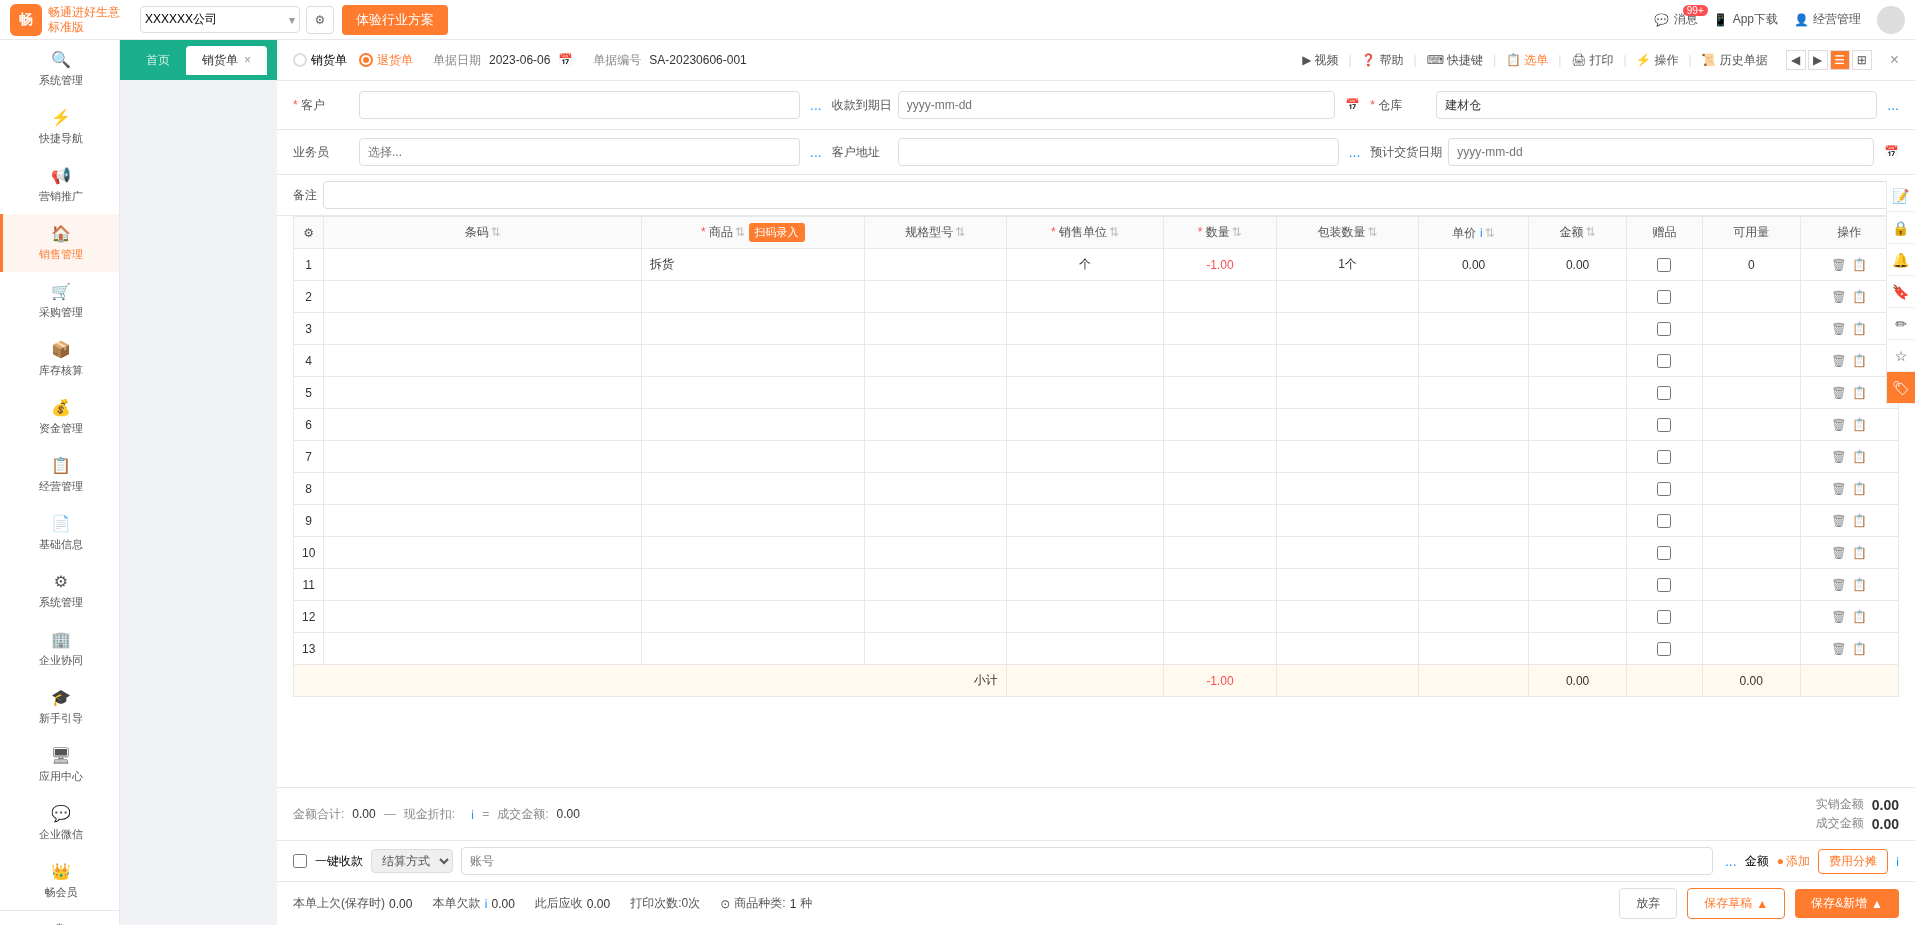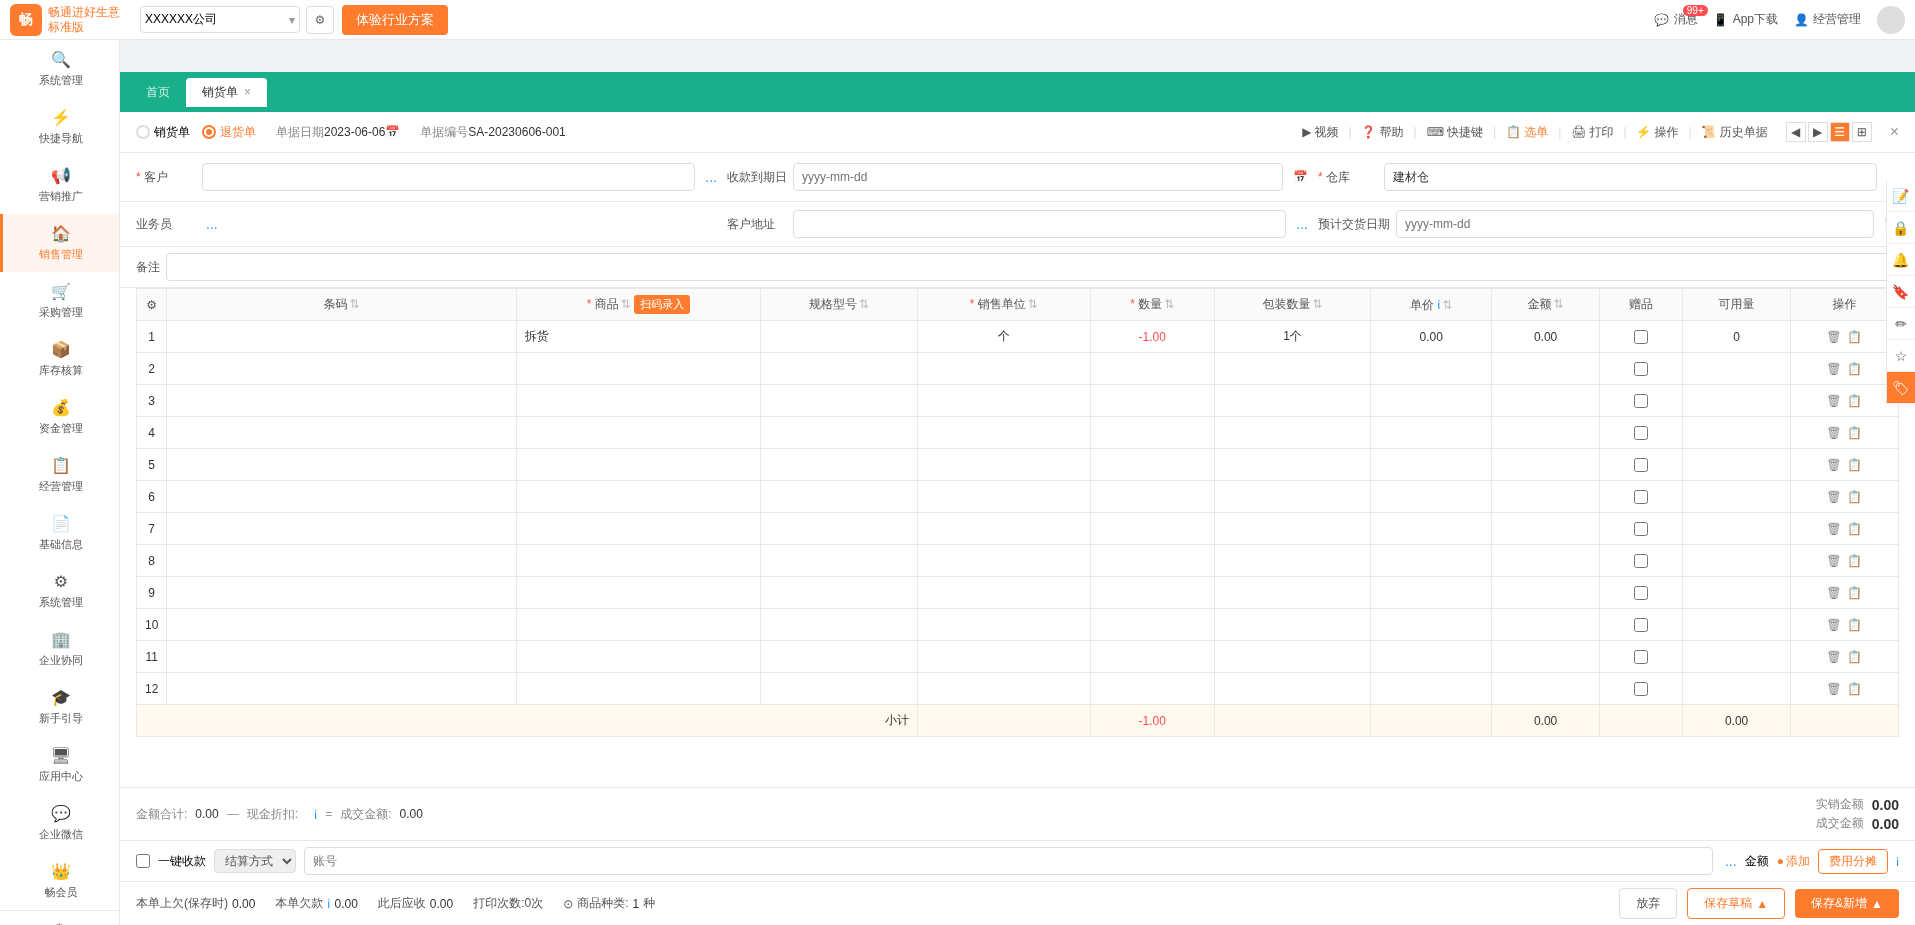--- a/index.html
+++ b/index.html
@@ -24,39 +24,39 @@
     
     .sidebar { width: 120px; background: #fff; border-right: 1px solid #e8e8e8; display: flex; flex-direction: column; flex-shrink: 0; overflow-y: auto; }
     .sidebar-item { display: flex; flex-direction: column; align-items: center; padding: 10px 6px; cursor: pointer; color: #555; gap: 4px; border-left: 3px solid transparent; }
     .sidebar-item.active { background: #fff5f0; color: #ff7b2e; border-left-color: #ff7b2e; }
     .sidebar-icon { font-size: 16px; }
     .sidebar-label { font-size: 11px; text-align: center; }
     .sidebar-bottom { margin-top: auto; border-top: 1px solid #e8e8e8; }
     .sidebar-bottom-item { display: flex; align-items: center; justify-content: center; padding: 10px; cursor: pointer; color: #888; }
 
     
-    .content-area { flex: 1; display: flex; flex-direction: column; overflow: hidden; margin-top: 32px; }
+    .content-area { flex: 1; display: flex; flex-direction: row; overflow: hidden; }
 
     
     .tab-bar { height: 40px; background: #1aaf8b; display: flex; align-items: center; padding: 0 10px; flex-shrink: 0; }
     .tab-item { padding: 6px 16px; color: rgba(255,255,255,0.8); cursor: pointer; border-radius: 4px 4px 0 0; font-size: 13px; display: flex; align-items: center; gap: 6px; }
     .tab-item.active { background: #fff; color: #333; }
     .tab-close { font-size: 12px; color: #999; }
 
     
     .form-area { background: #fff; flex: 1; display: flex; flex-direction: column; overflow: hidden; }
 
     
     .form-header { padding: 10px 16px; border-bottom: 1px solid #e8e8e8; display: flex; align-items: center; gap: 20px; flex-shrink: 0; }
     .radio-group { display: flex; align-items: center; gap: 12px; }
     .radio-item { display: flex; align-items: center; gap: 4px; cursor: pointer; }
     .radio-circle { width: 14px; height: 14px; border: 2px solid #ddd; border-radius: 50%; }
     .radio-circle.checked { border-color: #ff7b2e; position: relative; }
     .radio-circle.checked::after { content: ''; width: 6px; height: 6px; background: #ff7b2e; border-radius: 50%; position: absolute; top: 2px; left: 2px; }
-    .form-meta { display: flex; align-items: center; color: #555; }
+    .form-meta { display: flex; align-items: center; gap: 8px; color: #555; }
     .form-meta-label { color: #888; }
     .form-meta-value { color: #333; font-weight: 500; }
     .form-actions { margin-left: auto; display: flex; align-items: center; gap: 10px; color: #555; font-size: 12px; }
     .form-action-item { display: flex; align-items: center; gap: 3px; cursor: pointer; }
     .close-btn { font-size: 16px; cursor: pointer; color: #999; margin-left: 8px; }
     .field-row { display: flex; align-items: center; gap: 6px; }
     .field-label { color: #555; min-width: 60px; white-space: nowrap; }
     .field-label.required::before { content: '* '; color: #ff4d4f; }
     .field-input { flex: 1; border: 1px solid #ddd; border-radius: 4px; padding: 4px 8px; color: #333; height: 28px; }
     .field-input.placeholder { color: #000000; }
@@ -303,20 +303,21 @@
           <span class="field-label required">仓库</span>
           <input class="field-input" value="建材仓" style="flex: 1 1 0%;">
           <span class="field-dots">...</span>
 
         </div>
       </div>
 
       <div style="padding: 8px 16px; display: grid; grid-template-columns: 1fr 1fr 1fr; gap: 10px; border-bottom: 1px solid #e8e8e8; flex-shrink: 0;">
         <div class="field-row">
           <span class="field-label">业务员</span>
+          <input class="field-input placeholder" placeholder="选择..." style="flex: 1 1 0%;">
           <span class="field-dots">...</span>
         </div>
         <div class="field-row">
           <span class="field-label">客户地址</span>
           <input class="field-input" style="flex: 1 1 0%;">
           <span class="field-dots">...</span>
         </div>
         <div class="field-row">
           <span class="field-label">预计交货日期</span>
           <input class="field-input placeholder" placeholder="yyyy-mm-dd" style="flex: 1 1 0%;">
@@ -619,20 +620,43 @@
                   </div>
                 </td>
     <td></td>
     <td>
       <div class="action-icons">
         <span class="action-icon">🗑</span>
         <span class="action-icon">📋</span>
       </div>
     </td>
   </tr>
+              <tr>
+    <td>13</td>
+    <td><input style="border: none; width: 100%; outline: none; text-align: center;" value=""></td>
+    <td style="text-align:left;padding-left:8px;"></td>
+    <td></td>
+    <td></td>
+    <td style="color:#333"></td>
+    <td></td>
+    <td></td>
+    <td></td>
+    <td>
+                  <div class="checkbox-cell">
+                    <input type="checkbox" class="table-checkbox" style="">
+                  </div>
+                </td>
+    <td></td>
+    <td>
+      <div class="action-icons">
+        <span class="action-icon">🗑</span>
+        <span class="action-icon">📋</span>
+      </div>
+    </td>
+  </tr>
             </tbody>
           <tfoot>
             <tr class="subtotal-row">
               <td colspan="4" style="text-align:right; padding-left:8px;">小计</td>
               <td></td>
               <td class="red">-1.00</td>
               <td></td>
               <td></td>
               <td>0.00</td>
               <td></td>

